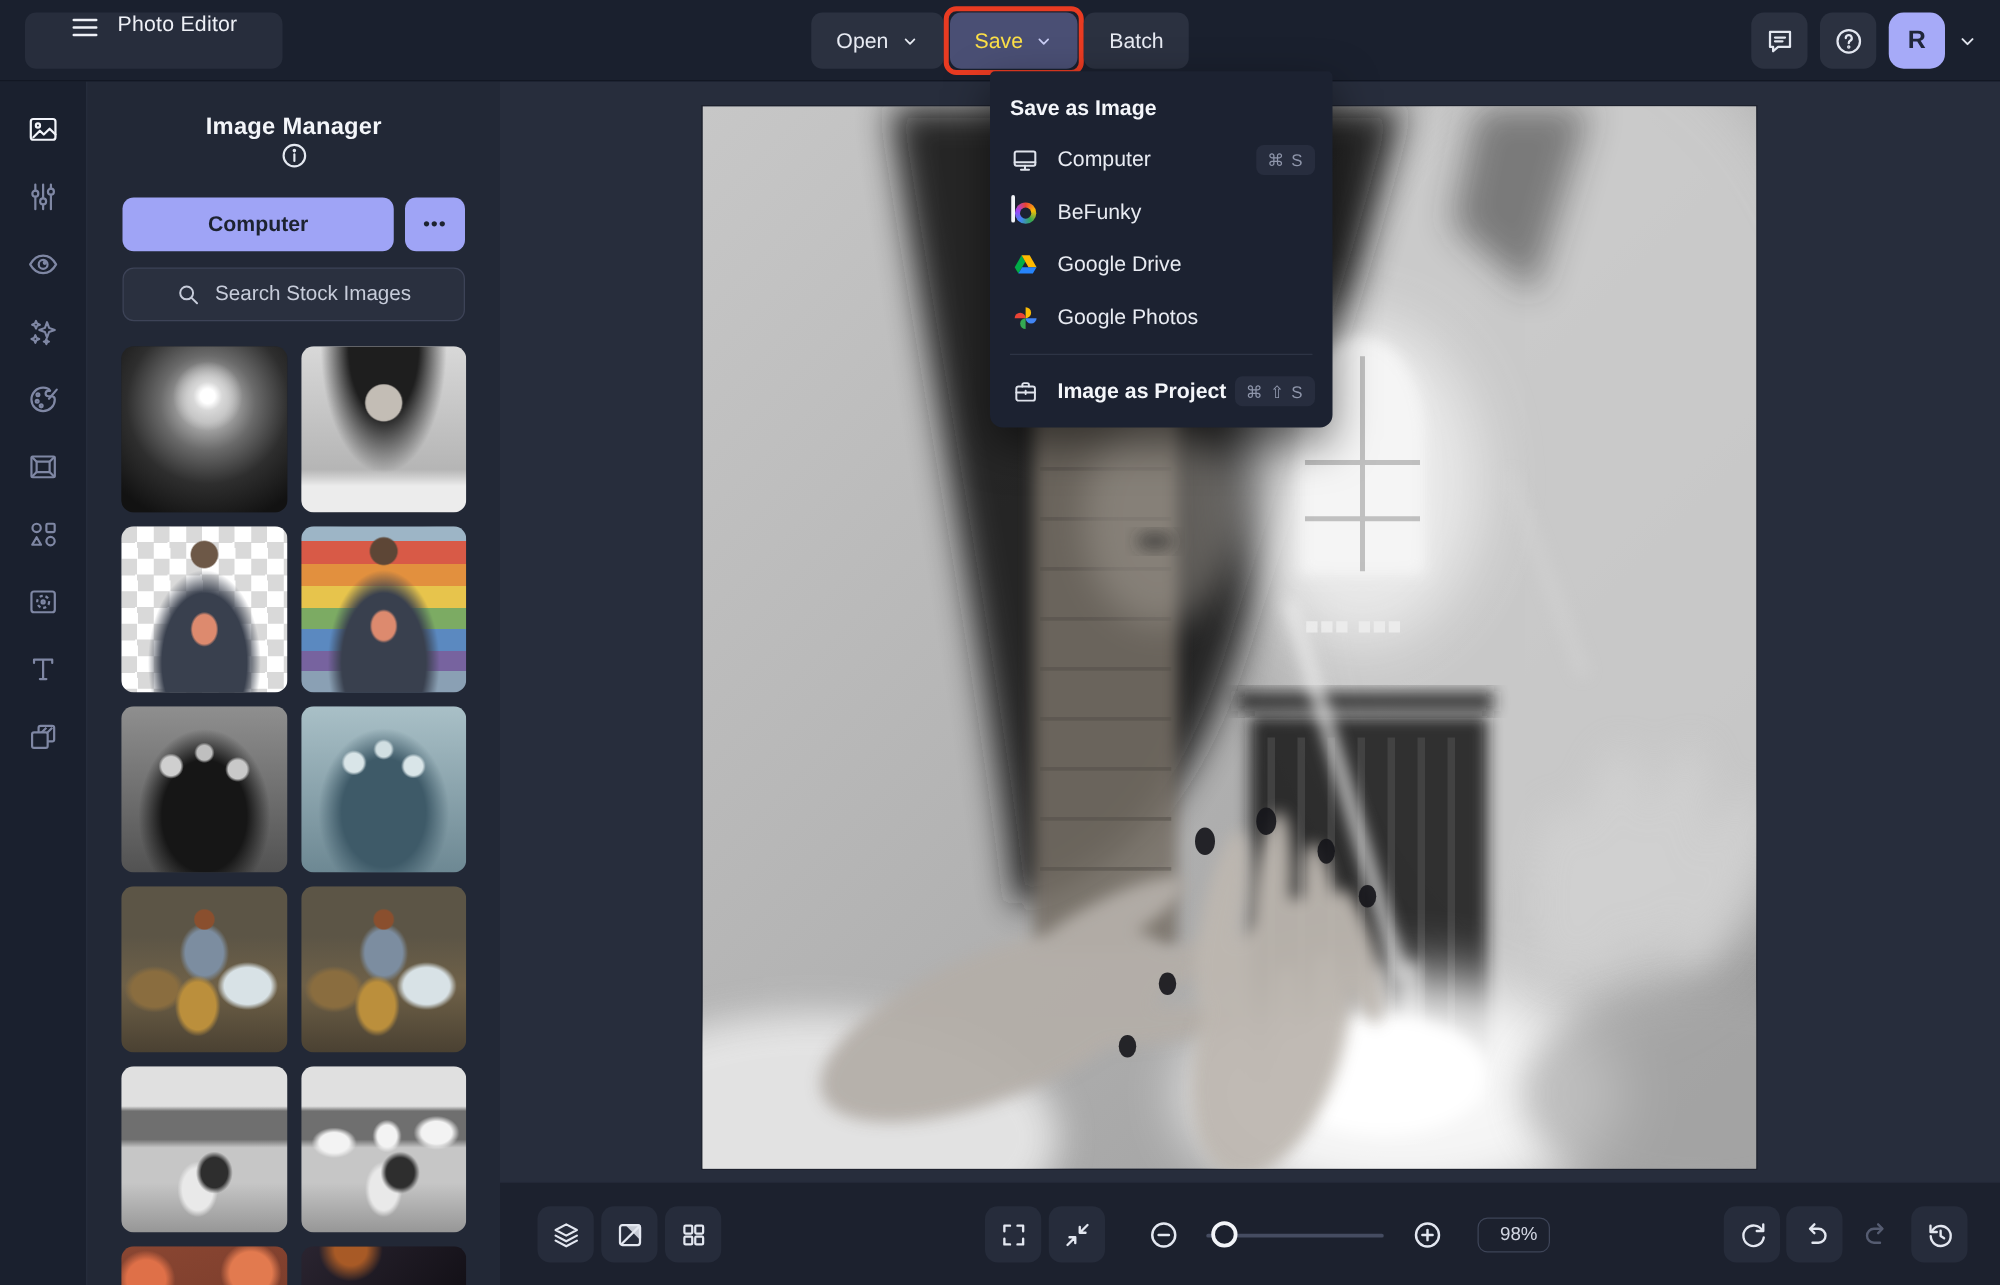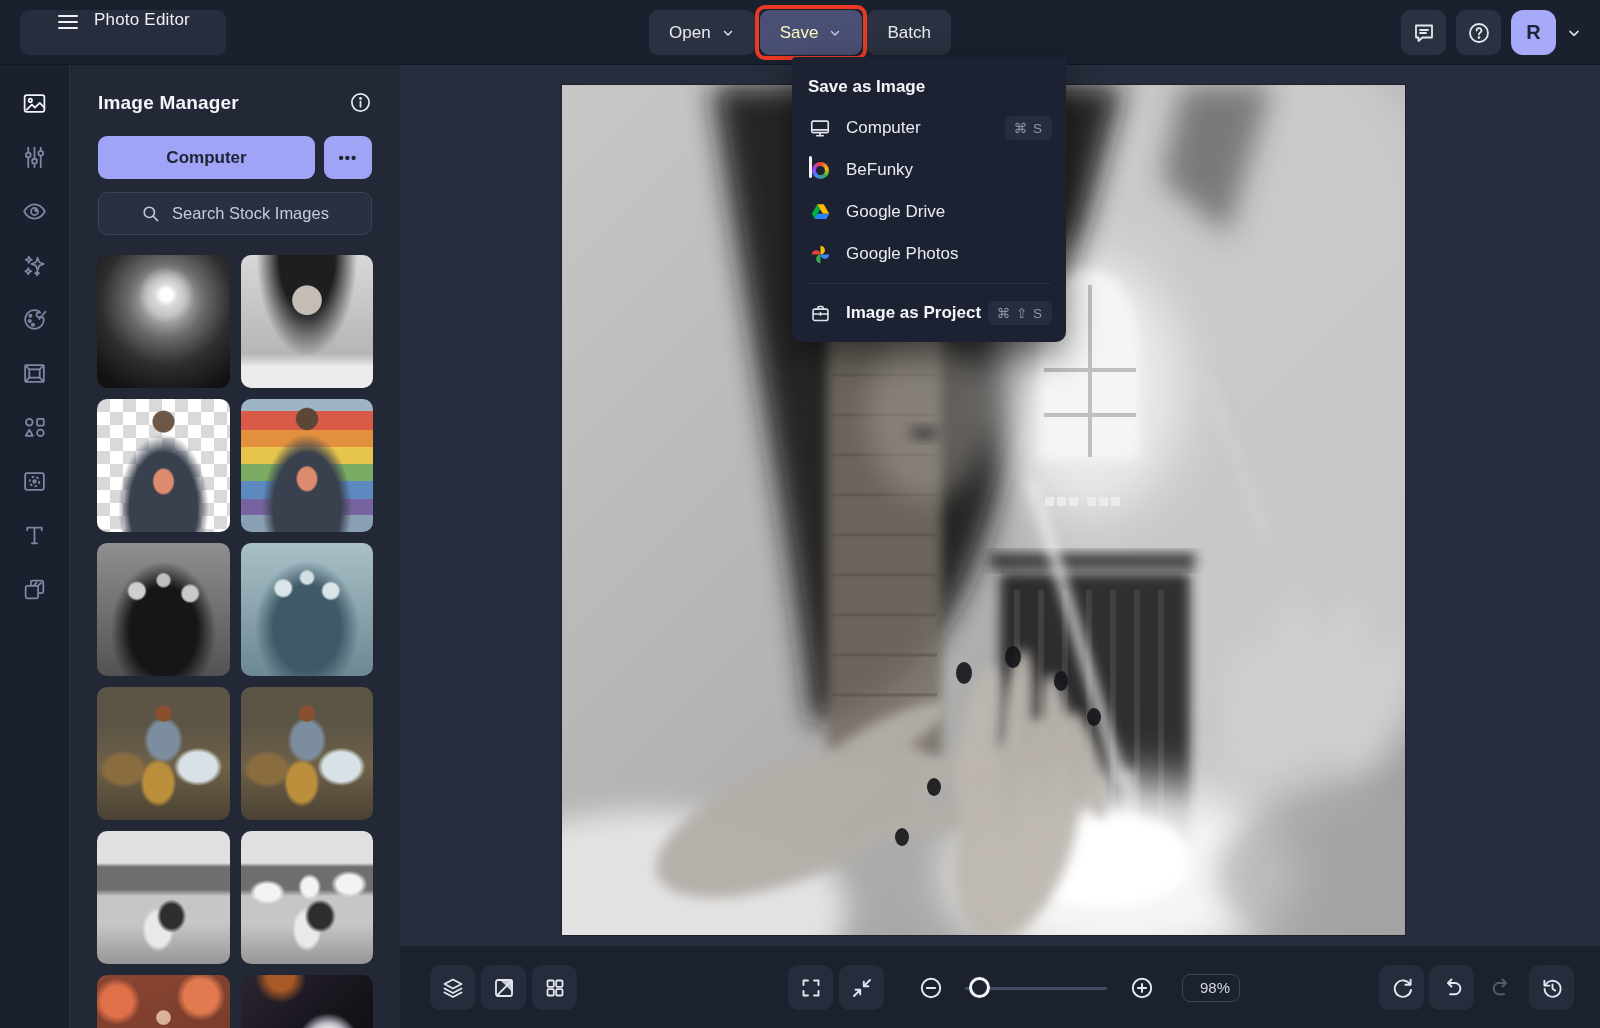--- a/index.html
+++ b/index.html
@@ -13,21 +13,21 @@
   .tb-chip { position:absolute; left:20px; top:10px; height:45px; padding:0 36px;
              display:flex; align-items:flex-start; gap:14px; background:#272d3c;
              border:none; border-radius:9px; cursor:pointer; }
   .tb-chip .title { color:#eef0f6; font-size:17px; letter-spacing:.2px; }
   .tb-center { position:absolute; left:0; right:0; top:10px; height:45px;
                display:flex; justify-content:center; align-items:center; }
   .tb-btn { height:45px; padding:0 20px; background:#2b3140; color:#e7eaf2;
             border:none; border-radius:9px; font-size:17px; display:flex;
             align-items:center; gap:10px; cursor:pointer; font-family:inherit; }
   .save-annotation { border:4px solid #e93b22; border-radius:10px; padding:1px; }
-  .tb-btn.save { background:#4a4f74; color:#fef9c3; }
+  .tb-btn.save { background:#4a4f74; color:#fde047; }
   .tb-right { position:absolute; right:18px; top:10px; height:45px;
               display:flex; align-items:center; gap:10px; }
   .icon-btn { width:45px; height:45px; background:#2b3140; border:none;
               border-radius:10px; display:flex; align-items:center;
               justify-content:center; cursor:pointer; color:#e3e7f0; }
   .avatar { width:45px; height:45px; border-radius:12px; background:#a6aaf8;
             color:#20263a; font-weight:bold; font-size:20px; display:flex;
             align-items:center; justify-content:center; border:none; cursor:pointer; }
   .tb-caret { background:none; border:none; color:#dfe3ec; cursor:pointer;
               display:flex; align-items:center; }
@@ -38,21 +38,21 @@
           flex-direction:column; align-items:center; padding-top:16px; gap:10px; z-index:30; }
   .rail-btn { width:44px; height:44px; background:none; border:none; border-radius:10px;
               display:flex; align-items:center; justify-content:center;
               color:#7f87a4; cursor:pointer; flex:0 0 auto; }
   .rail-btn.active { color:#f2f4fa; }
 
   
   .panel { position:absolute; left:70px; top:65px; width:330px; height:963px;
            background:#222836; overflow:hidden; z-index:30; }
   .panel-head { display:flex; align-items:center; justify-content:space-between;
-                margin:26px 28px 0 28px; }
+                margin:26px 28px 0 28px;flex-direction:column; }
   .panel-title { color:#f3f5f9; font-size:19px; font-weight:bold; letter-spacing:.2px; }
   .info-btn { background:none; border:none; color:#e4e8f0; cursor:pointer; display:flex; }
   .panel-actions { display:flex; gap:9px; margin:22px 28px 0 28px; }
   .btn-purple { background:#9fa4f6; color:#1d2330; border:none; border-radius:9px;
                 height:43px; font-size:17px; font-weight:bold; cursor:pointer;
                 font-family:inherit; }
   .btn-computer { flex:1; }
   .btn-dots { width:48px; font-size:15px; letter-spacing:1px; }
   .search-box { display:flex; align-items:center; justify-content:center; gap:12px;
                 margin:13px 28px 0 28px; height:43px; background:#2a303f;

